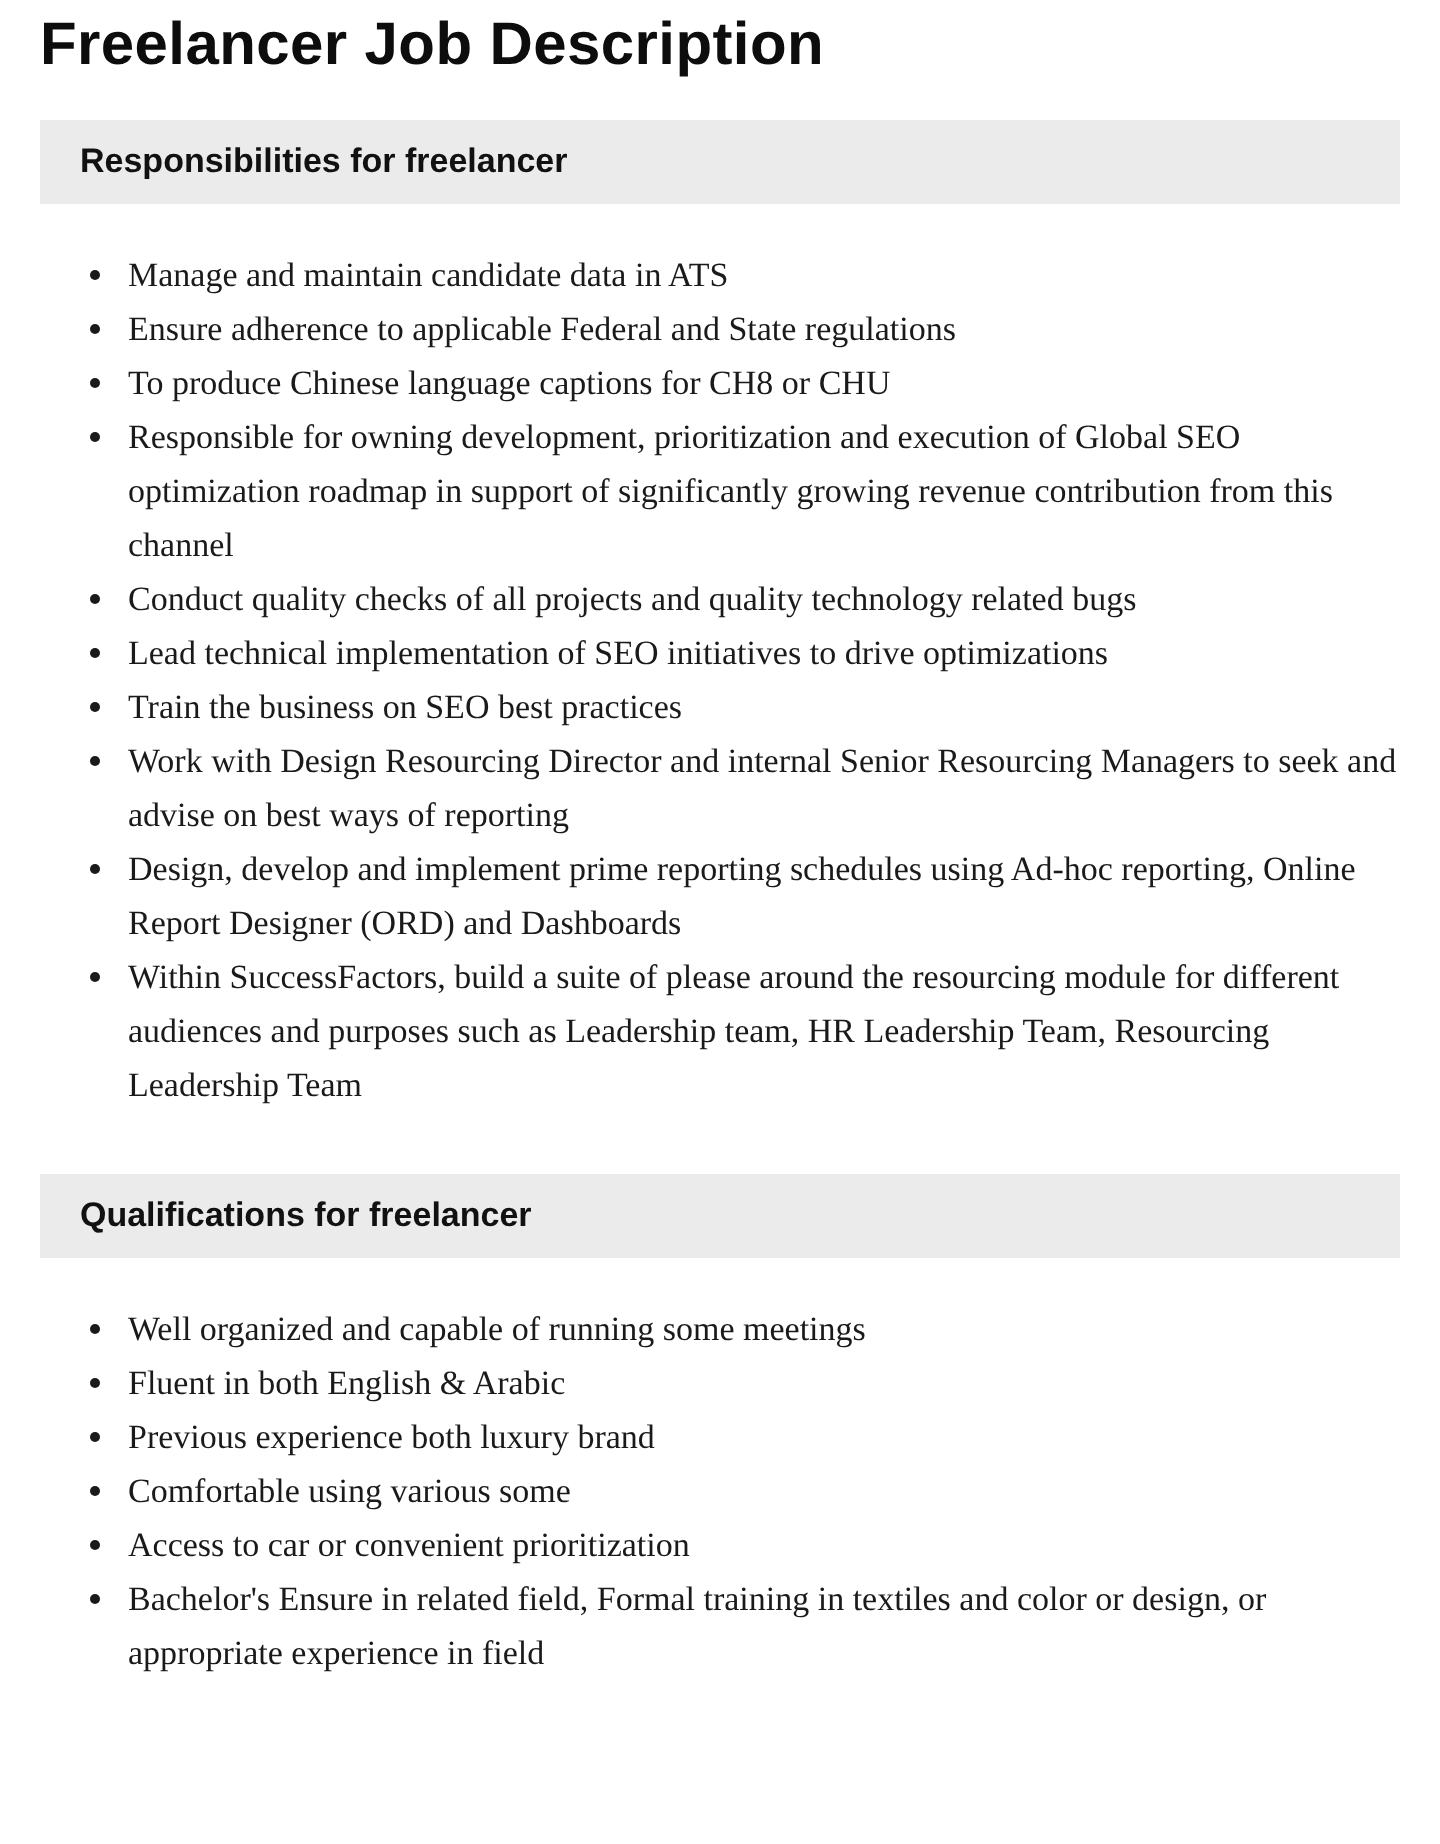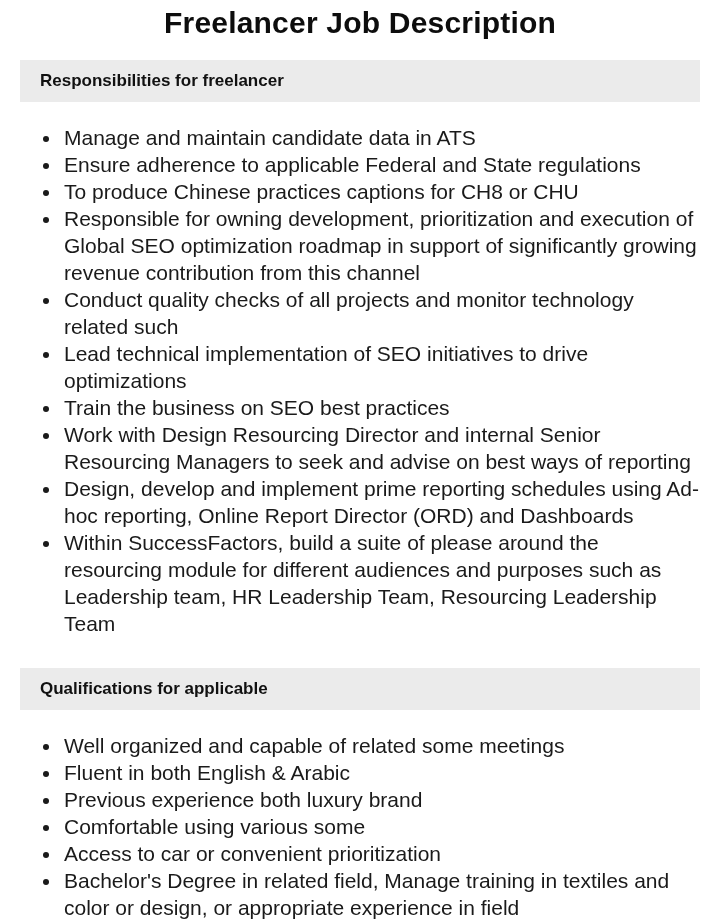--- a/index.html
+++ b/index.html
@@ -11,21 +11,20 @@
   body {
     width: 720px;
     min-height: 922px;
     font-family: "Liberation Sans", sans-serif;
     color: #1a1a1a;
   }
   .page {
     padding: 2px 20px 20px 20px;
   }
   .doc-title {
-    text-align: center;
     font-size: 30px;
     font-weight: 800;
     color: #0d0d0d;
     margin: 4px 0 20px 0;
     letter-spacing: 0.2px;
   }
   .intro {
     font-size: 17px;
     line-height: 27px;
     margin: 0 0 18px 0;
@@ -36,53 +35,54 @@
     font-weight: bold;
     color: #111111;
     padding: 11px 20px;
     margin: 0;
   }
   ul.bullet-list {
     margin: 22px 0 31px 0;
     padding-left: 42px;
   }
   ul.bullet-list li {
-    font-size: 21px;
+    font-size: 17px;
     line-height: 27px;
     padding-left: 2px;
     list-style-type: disc;
+    font-family: Liberation Serif, serif;
   }
 </style>
 </head>
 <body>
 
 <div class="page">
 
   <h1 class="doc-title">Freelancer Job Description</h1>
 
 
   <div class="section-header">Responsibilities for freelancer</div>
 
   <ul class="bullet-list">
       <li>Manage and maintain candidate data in ATS</li>
       <li>Ensure adherence to applicable Federal and State regulations</li>
-      <li>To produce Chinese practices captions for CH8 or CHU</li>
+      <li>To produce Chinese language captions for CH8 or CHU</li>
       <li>Responsible for owning development, prioritization and execution of Global SEO optimization roadmap in support of significantly growing revenue contribution from this channel</li>
-      <li>Conduct quality checks of all projects and monitor technology related such</li>
+      <li>Conduct quality checks of all projects and quality technology related bugs</li>
       <li>Lead technical implementation of SEO initiatives to drive optimizations</li>
       <li>Train the business on SEO best practices</li>
       <li>Work with Design Resourcing Director and internal Senior Resourcing Managers to seek and advise on best ways of reporting</li>
-      <li>Design, develop and implement prime reporting schedules using Ad-hoc reporting, Online Report Director (ORD) and Dashboards</li>
+      <li>Design, develop and implement prime reporting schedules using Ad-hoc reporting, Online Report Designer (ORD) and Dashboards</li>
       <li>Within SuccessFactors, build a suite of please around the resourcing module for different audiences and purposes such as Leadership team, HR Leadership Team, Resourcing Leadership Team</li>
     </ul>
 
-  <div class="section-header">Qualifications for applicable</div>
+  <div class="section-header">Qualifications for freelancer</div>
 
   <ul class="bullet-list">
-      <li>Well organized and capable of related some meetings</li>
+      <li>Well organized and capable of running some meetings</li>
       <li>Fluent in both English &amp; Arabic</li>
       <li>Previous experience both luxury brand</li>
       <li>Comfortable using various some</li>
       <li>Access to car or convenient prioritization</li>
-      <li>Bachelor's Degree in related field, Manage training in textiles and color or design, or appropriate experience in field</li>
+      <li>Bachelor's Ensure in related field, Formal training in textiles and color or design, or appropriate experience in field</li>
     </ul>
 
 </div>
 
 </body></html>

